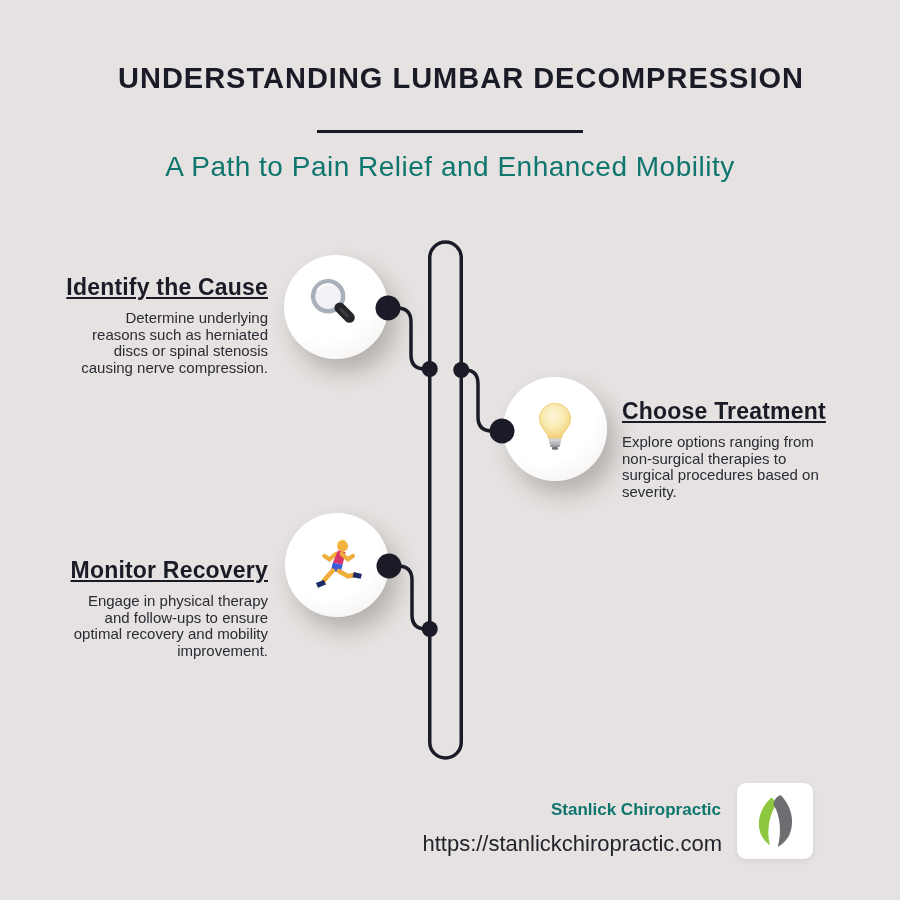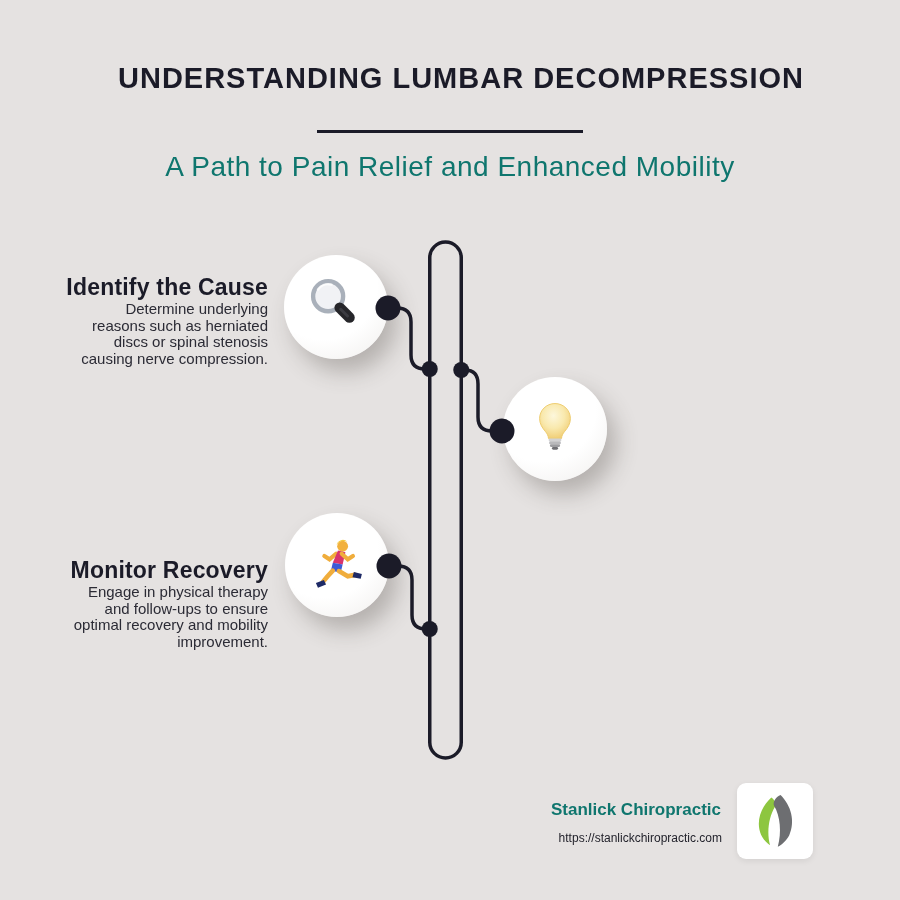--- a/index.html
+++ b/index.html
@@ -46,45 +46,45 @@
     display: flex; align-items: center; justify-content: center;
   }
   .node1 { left: 284px; top: 255px; width: 104px; height: 104px; }
   .node2 { left: 503px; top: 377px; width: 104px; height: 104px; }
   .node3 { left: 285px; top: 513px; width: 104px; height: 104px; }
 
   
   .step { z-index: 1; }
   .step h3 {
     font-size: 23px; font-weight: 700; letter-spacing: .2px;
-    color: #1b1b28; white-space: nowrap;
+    color: #1b1b28; white-space: nowrap; text-decoration: underline;
   }
   .step p {
-    margin-top: 0;
+    margin-top: 9px;
     font-size: 15px; line-height: 16.5px;
     color: #2b2b35;
   }
   .step-right { text-align: right; }
   .step-right p { margin-left: auto; }
   .step1 { right: 632px; top: 274px; width: 240px; }
   .step1 p { width: 196px; }
   .step2 { left: 622px; top: 398px; width: 240px; }
   .step2 p { width: 212px; }
   .step3 { right: 632px; top: 557px; width: 240px; }
   .step3 p { width: 200px; }
 
   
   .brand {
     top: 800px; right: 179px;
     font-size: 17px; font-weight: 700; color: #0f766e;
     white-space: nowrap;
   }
   .site-url {
     top: 831px; right: 178px;
-    font-size: 12px; font-weight: 400; color: #23232c;
+    font-size: 22px; font-weight: 400; color: #23232c;
     white-space: nowrap;
   }
   .logo-box {
     left: 737px; top: 783px; width: 76px; height: 76px;
     background: #ffffff; border-radius: 9px;
     box-shadow: 0 2px 6px rgba(0,0,0,.08);
     display: flex; align-items: center; justify-content: center;
     z-index: 2;
   }
 </style>
@@ -155,20 +155,24 @@
         <path d="M18 48 l -8.5 3.2 l 2.2 5 l 8.6 -3.4 z" fill="#1e2a66"></path>
       </g>
     </svg>
   </div>
 
   <div class="abs step step1 step-right">
     <h3>Identify the Cause</h3>
     <p>Determine underlying reasons such as herniated discs or spinal stenosis causing nerve compression.</p>
   </div>
 
+  <div class="abs step step2">
+    <h3>Choose Treatment</h3>
+    <p>Explore options ranging from non-surgical therapies to surgical procedures based on severity.</p>
+  </div>
 
   <div class="abs step step3 step-right">
     <h3>Monitor Recovery</h3>
     <p>Engage in physical therapy and follow-ups to ensure optimal recovery and mobility improvement.</p>
   </div>
 
   <div class="abs brand">Stanlick Chiropractic</div>
   <div class="abs site-url">https://stanlickchiropractic.com</div>
   <div class="abs logo-box">
     <svg width="62" height="62" viewBox="0 0 100 100">

